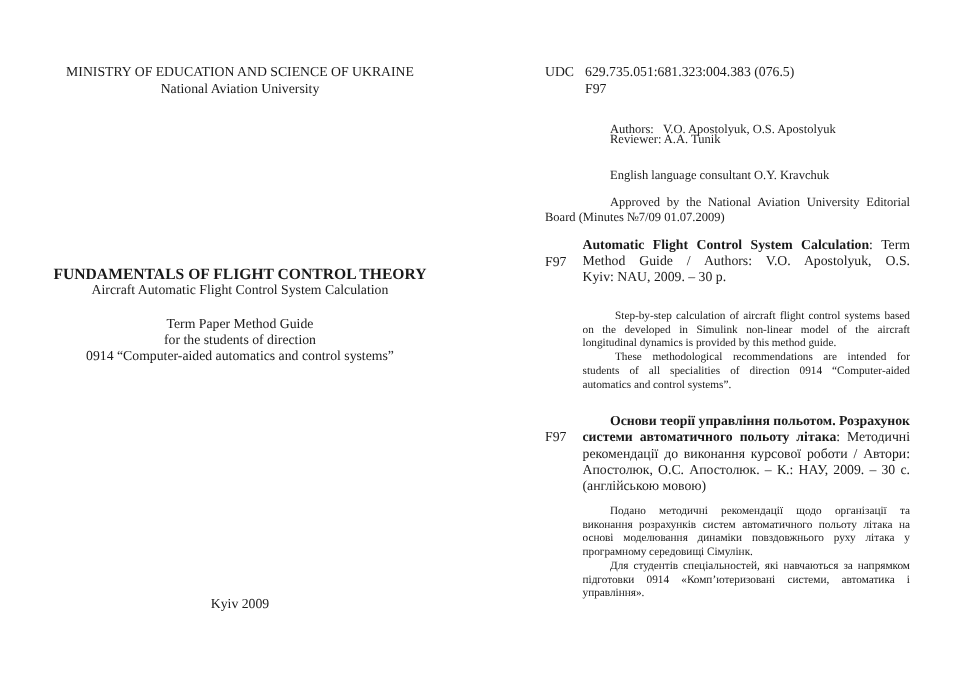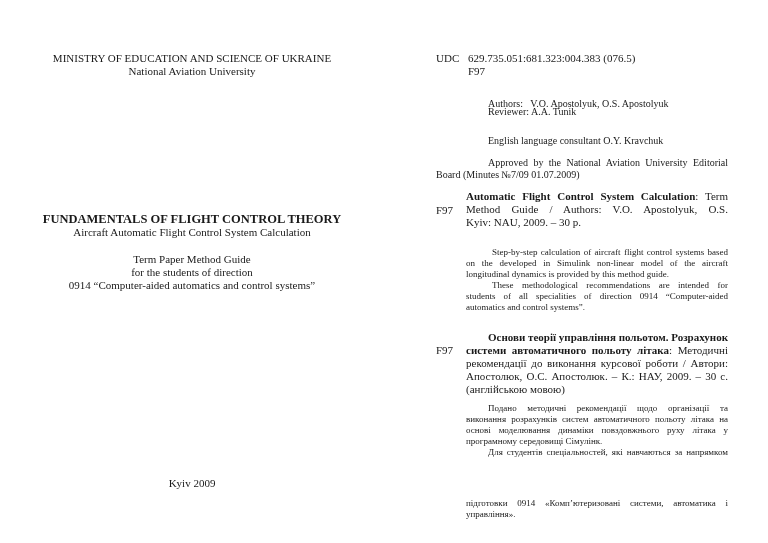--- a/index.html
+++ b/index.html
@@ -96,16 +96,16 @@
     <div class="just just-last" style="height:13px;overflow:hidden;">Апостолюк, О.С. Апостолюк. – К.: НАУ, 2009. – 30 с.</div>
     <div style="height:13px;">(англійською мовою)</div>
   </div>
 
   <div class="abs t9" style="left:466px;top:403px;width:262px;">
     <div class="just just-last" style="height:11px;overflow:hidden;padding-left:22px;">Подано методичні рекомендації щодо організації та</div>
     <div class="just just-last" style="height:11px;overflow:hidden;">виконання розрахунків систем автоматичного польоту літака на</div>
     <div class="just just-last" style="height:11px;overflow:hidden;">основі моделювання динаміки повздовжнього руху літака у</div>
     <div style="height:11px;">програмному середовищі Сімулінк.</div>
     <div class="just just-last" style="height:11px;overflow:hidden;padding-left:22px;">Для студентів спеціальностей, які навчаються за напрямком</div>
-    <div class="just just-last" style="height:11px;overflow:hidden;margin-top:40px;">підготовки 0914 «Комп’ютеризовані системи, автоматика і</div>
+    <div class="just just-last" style="height:11px;overflow:hidden;">підготовки 0914 «Комп’ютеризовані системи, автоматика і</div>
     <div style="height:11px;">управління».</div>
   </div>
 </div>
 
 </body></html>

